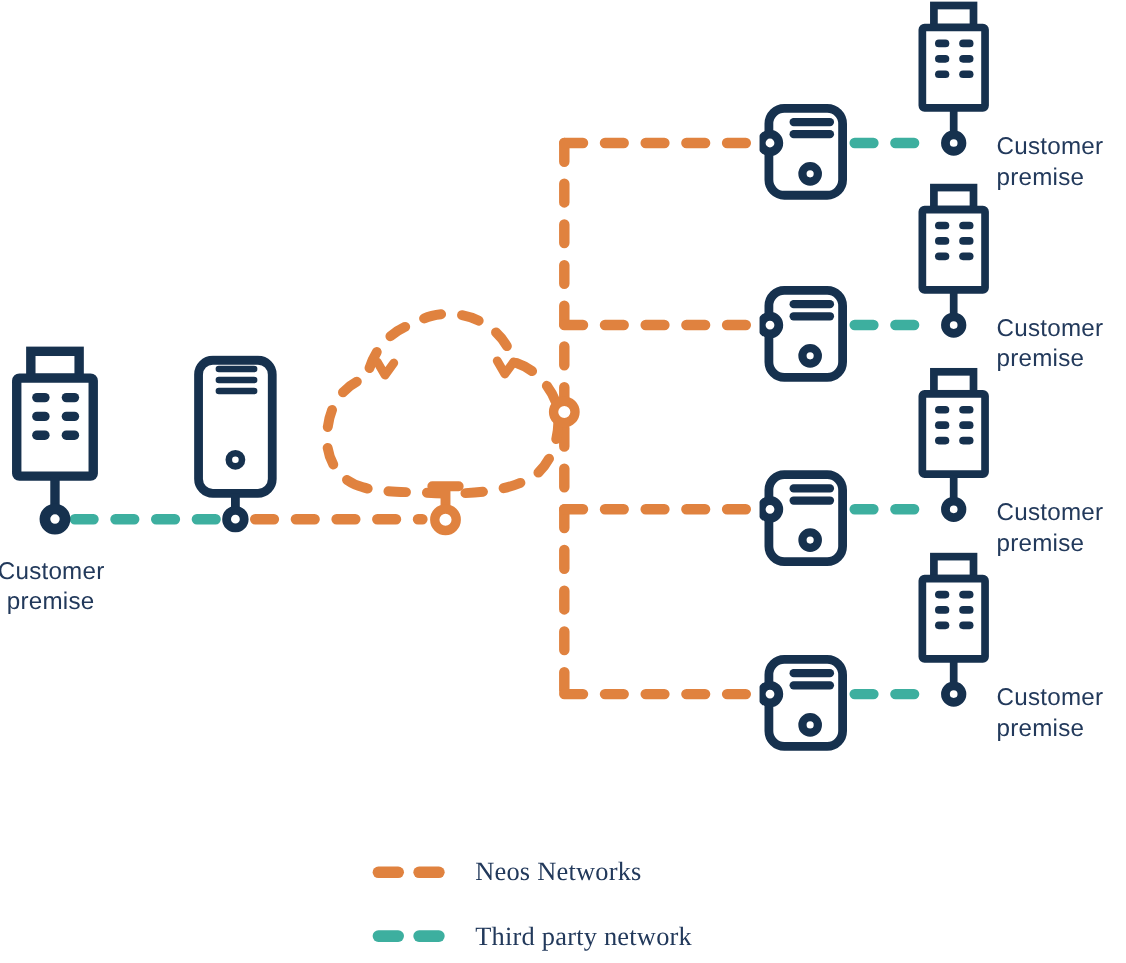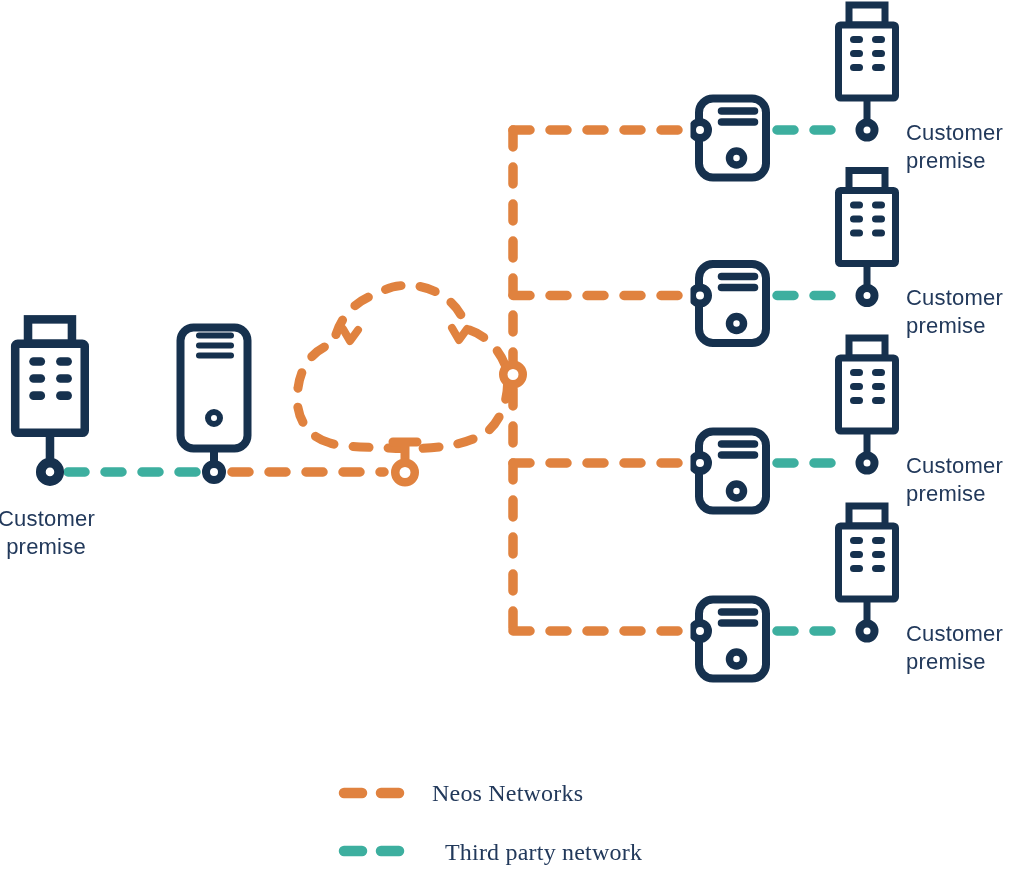--- a/index.html
+++ b/index.html
@@ -148,15 +148,15 @@
   <div class="label" style="left:906px;top:452px;">
     <span>Customer</span>
     <span>premise</span>
   </div>
   <div class="label" style="left:906px;top:620px;">
     <span>Customer</span>
     <span>premise</span>
   </div>
 
   <div class="legend-label" style="left:432px;top:779px;">Neos Networks</div>
-  <div class="legend-label" style="left:445px;top:838px;">Third party network</div>
+  <div class="legend-label" style="left:432px;top:838px;">Third party network</div>
 
 </div>
 
 </body></html>

